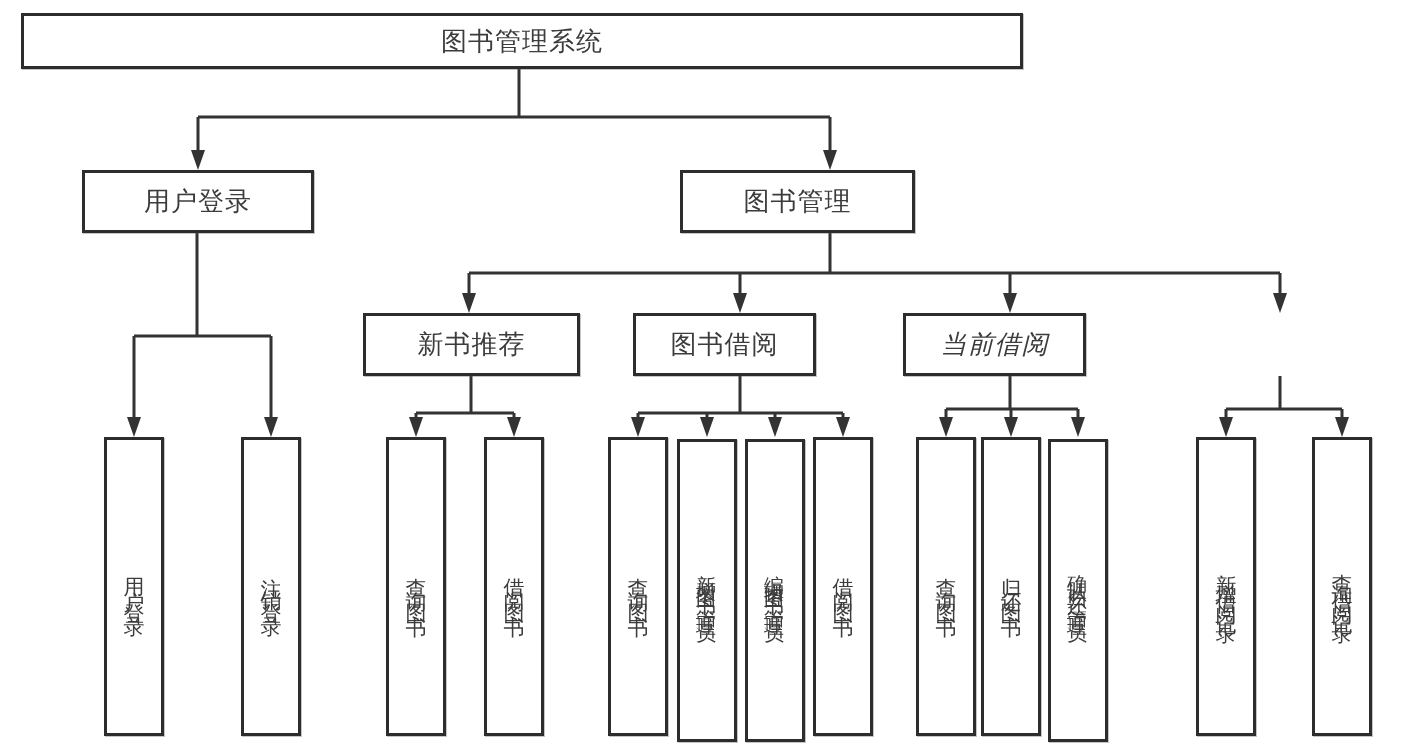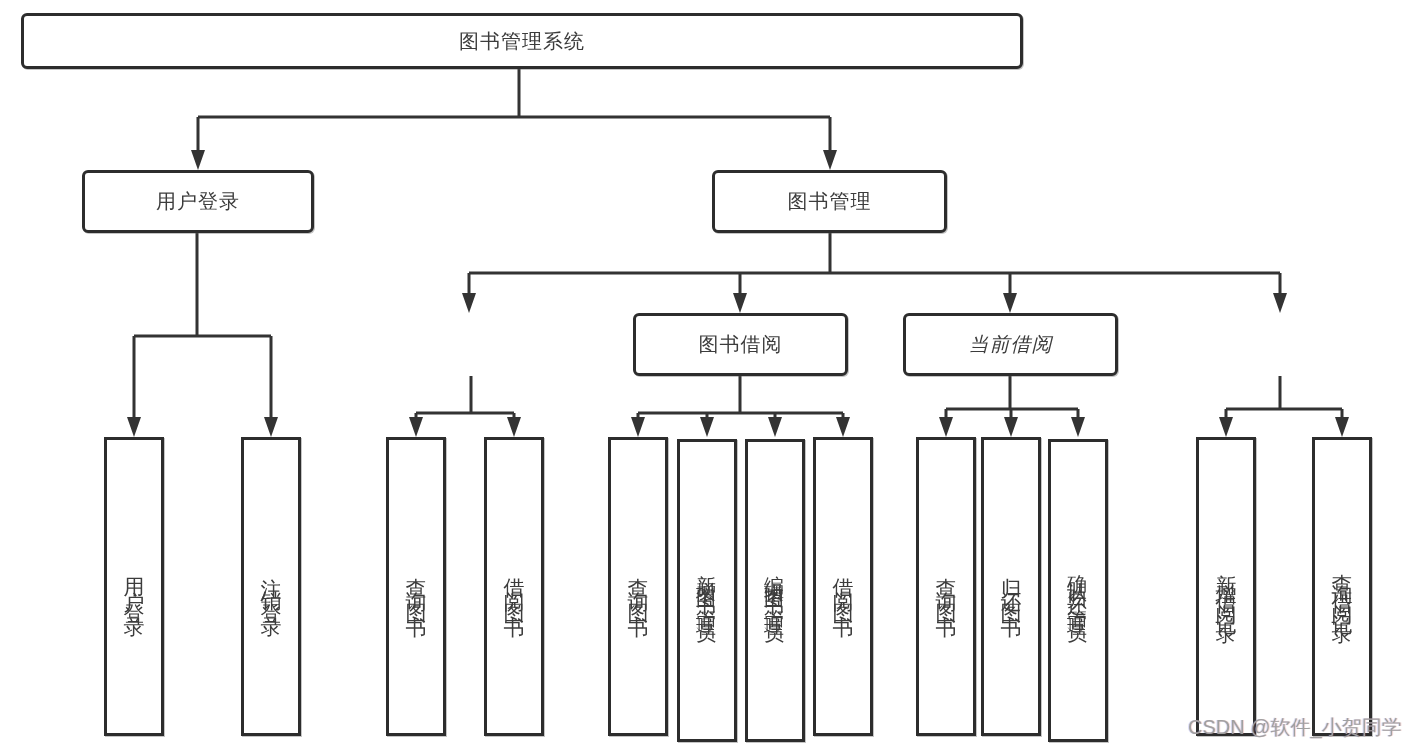--- a/index.html
+++ b/index.html
@@ -26,28 +26,27 @@
     box-sizing: border-box;
     border: 3px solid #2d2d2d;
     background: #ffffff;
     display: flex;
     align-items: center;
     justify-content: center;
     color: #3c3c3c;
     box-shadow: 1px 1px 0 rgba(90,90,90,0.35);
   }
   .hnode {
-    font-size: 20px;
+    font-size: 26px;
     letter-spacing: 1px;
-    border-radius: 6px;
   }
   .root  { left: 21px;  top: 13px;  width: 1002px; height: 56px; }
   .lvl2a { left: 82px;  top: 170px; width: 232px;  height: 63px; }
-  .lvl2b { left: 712px; top: 170px; width: 235px;  height: 63px; }
-  .lvl3  { top: 313px;  width: 215px; height: 63px; }
+  .lvl2b { left: 680px; top: 170px; width: 235px;  height: 63px; }
+  .lvl3  { top: 313px;  width: 183px; height: 63px; }
   .l3a { left: 363px; width: 217px; }
   .l3b { left: 633px; }
   .l3c { left: 903px; font-style: italic; }
   .l3d { left: 1173px; }
   .leaf {
     top: 437px;
     width: 60px;
     height: 299px;
     font-size: 21px;
   }
@@ -127,20 +126,23 @@
     <span>图书管理系统</span>
   </div>
 
   <div class="node hnode lvl2a">
     <span>用户登录</span>
   </div>
   <div class="node hnode lvl2b">
     <span>图书管理</span>
   </div>
 
+  <div class="node hnode lvl3 l3a">
+    <span>新书推荐</span>
+  </div>
   <div class="node hnode lvl3 l3b">
     <span>图书借阅</span>
   </div>
   <div class="node hnode lvl3 l3c">
     <span>当前借阅</span>
   </div>
 
   <div class="node leaf ls4 g1a">
     <span class="vtext">用户登录</span>
   </div>
@@ -178,15 +180,14 @@
     <span class="vtext">确认归还（管理员）</span>
   </div>
 
   <div class="node leaf ls6 g5a">
     <span class="vtext">新增借阅记录</span>
   </div>
   <div class="node leaf ls6 g5b">
     <span class="vtext">查询借阅记录</span>
   </div>
 
-  <div class="watermark">CSDN @软件_小贺同学</div>
 
 </div>
 
 </body></html>

